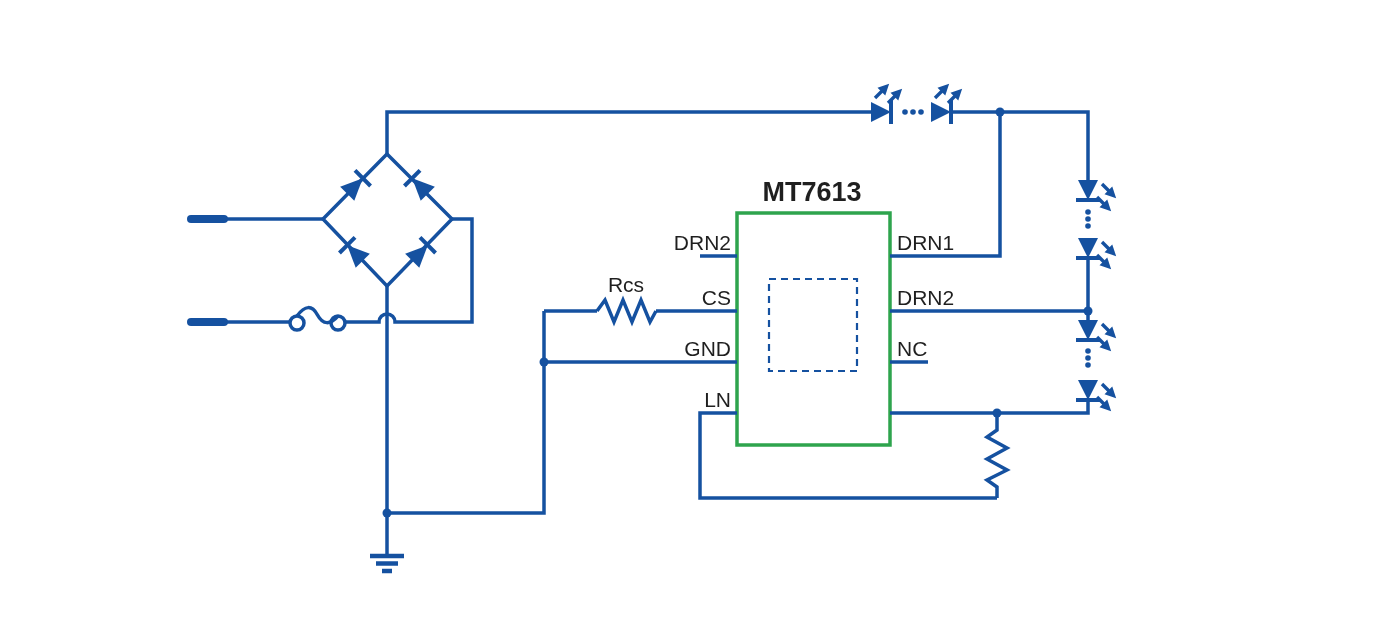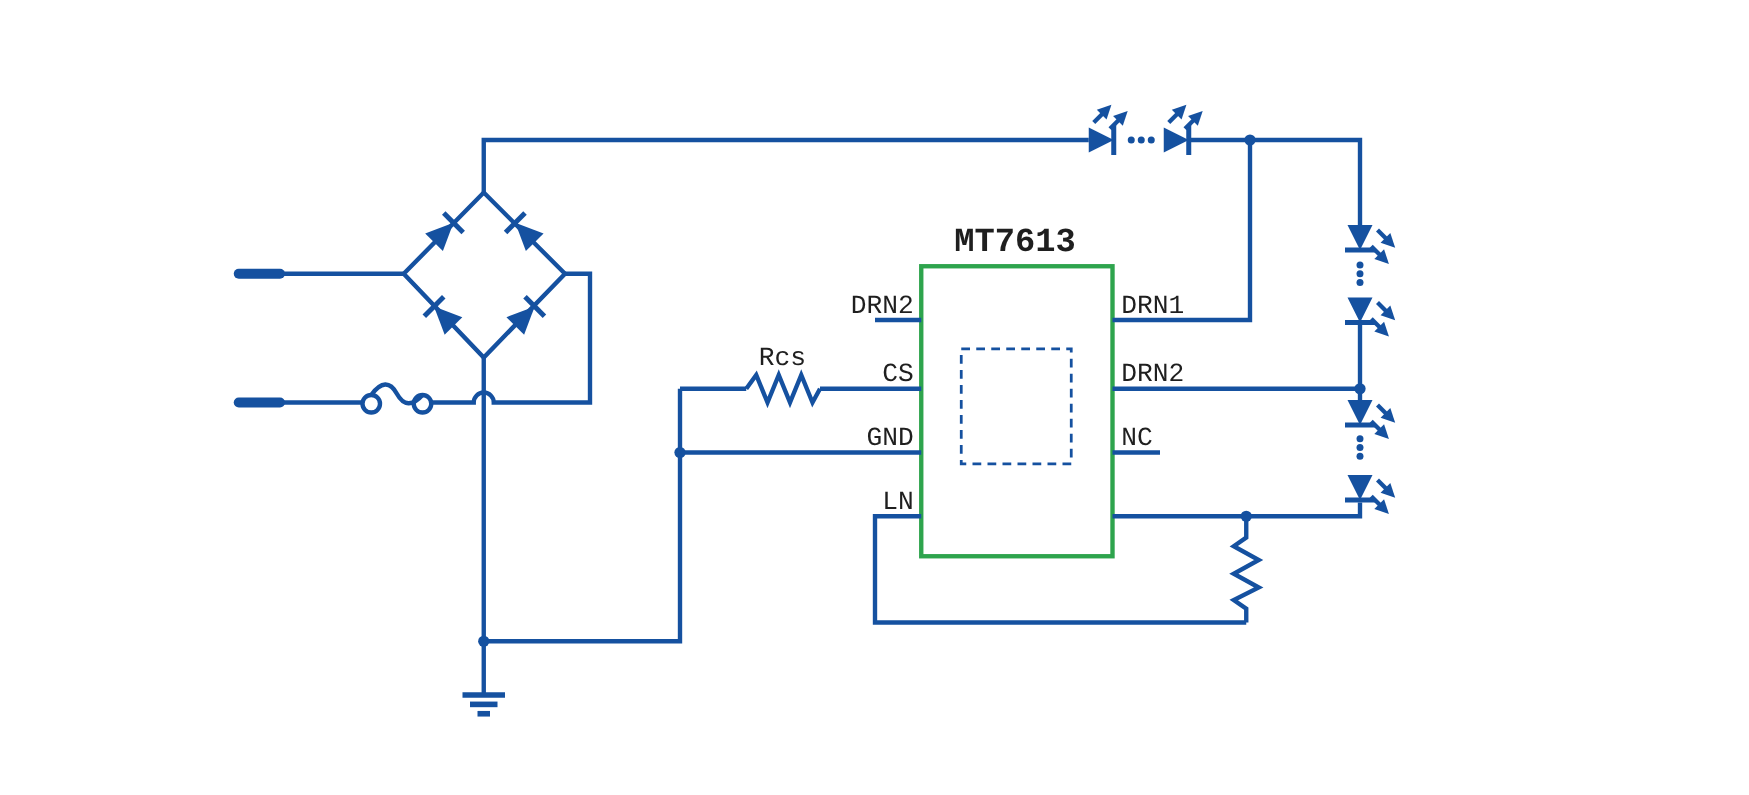--- a/index.html
+++ b/index.html
@@ -2,21 +2,21 @@
 <html style="--wire: #1551A0; --green: #2EA44D; --text: #1F1F1F; --bg: #FFFFFF;"><head>
 <meta charset="utf-8">
 <style>
   html, body { margin: 0; padding: 0; background: #ffffff; }
   .stage {
     position: relative;
     width: 1399px;
     height: 636px;
     background: var(--bg, #ffffff);
     overflow: hidden;
-    font-family: Liberation Mono, monospace;
+    font-family: Liberation Sans, sans-serif;
   }
   .wire   { stroke: var(--wire); stroke-width: 3.5; fill: none; }
   .thick  { stroke: var(--wire); stroke-width: 8; stroke-linecap: round; fill: none; }
   .sym    { stroke: var(--wire); stroke-width: 3.5; fill: #ffffff; }
   .gnd    { stroke: var(--wire); stroke-width: 4.5; fill: none; }
   .dot    { fill: var(--wire); stroke: none; }
   .ic-box { stroke: var(--green); stroke-width: 3.5; fill: #ffffff; }
   .dashed-box { stroke: var(--wire); stroke-width: 2.2; fill: none; stroke-dasharray: 7 5; }
   text { fill: var(--text); }
   .pin-label { font-size: 21px; }

